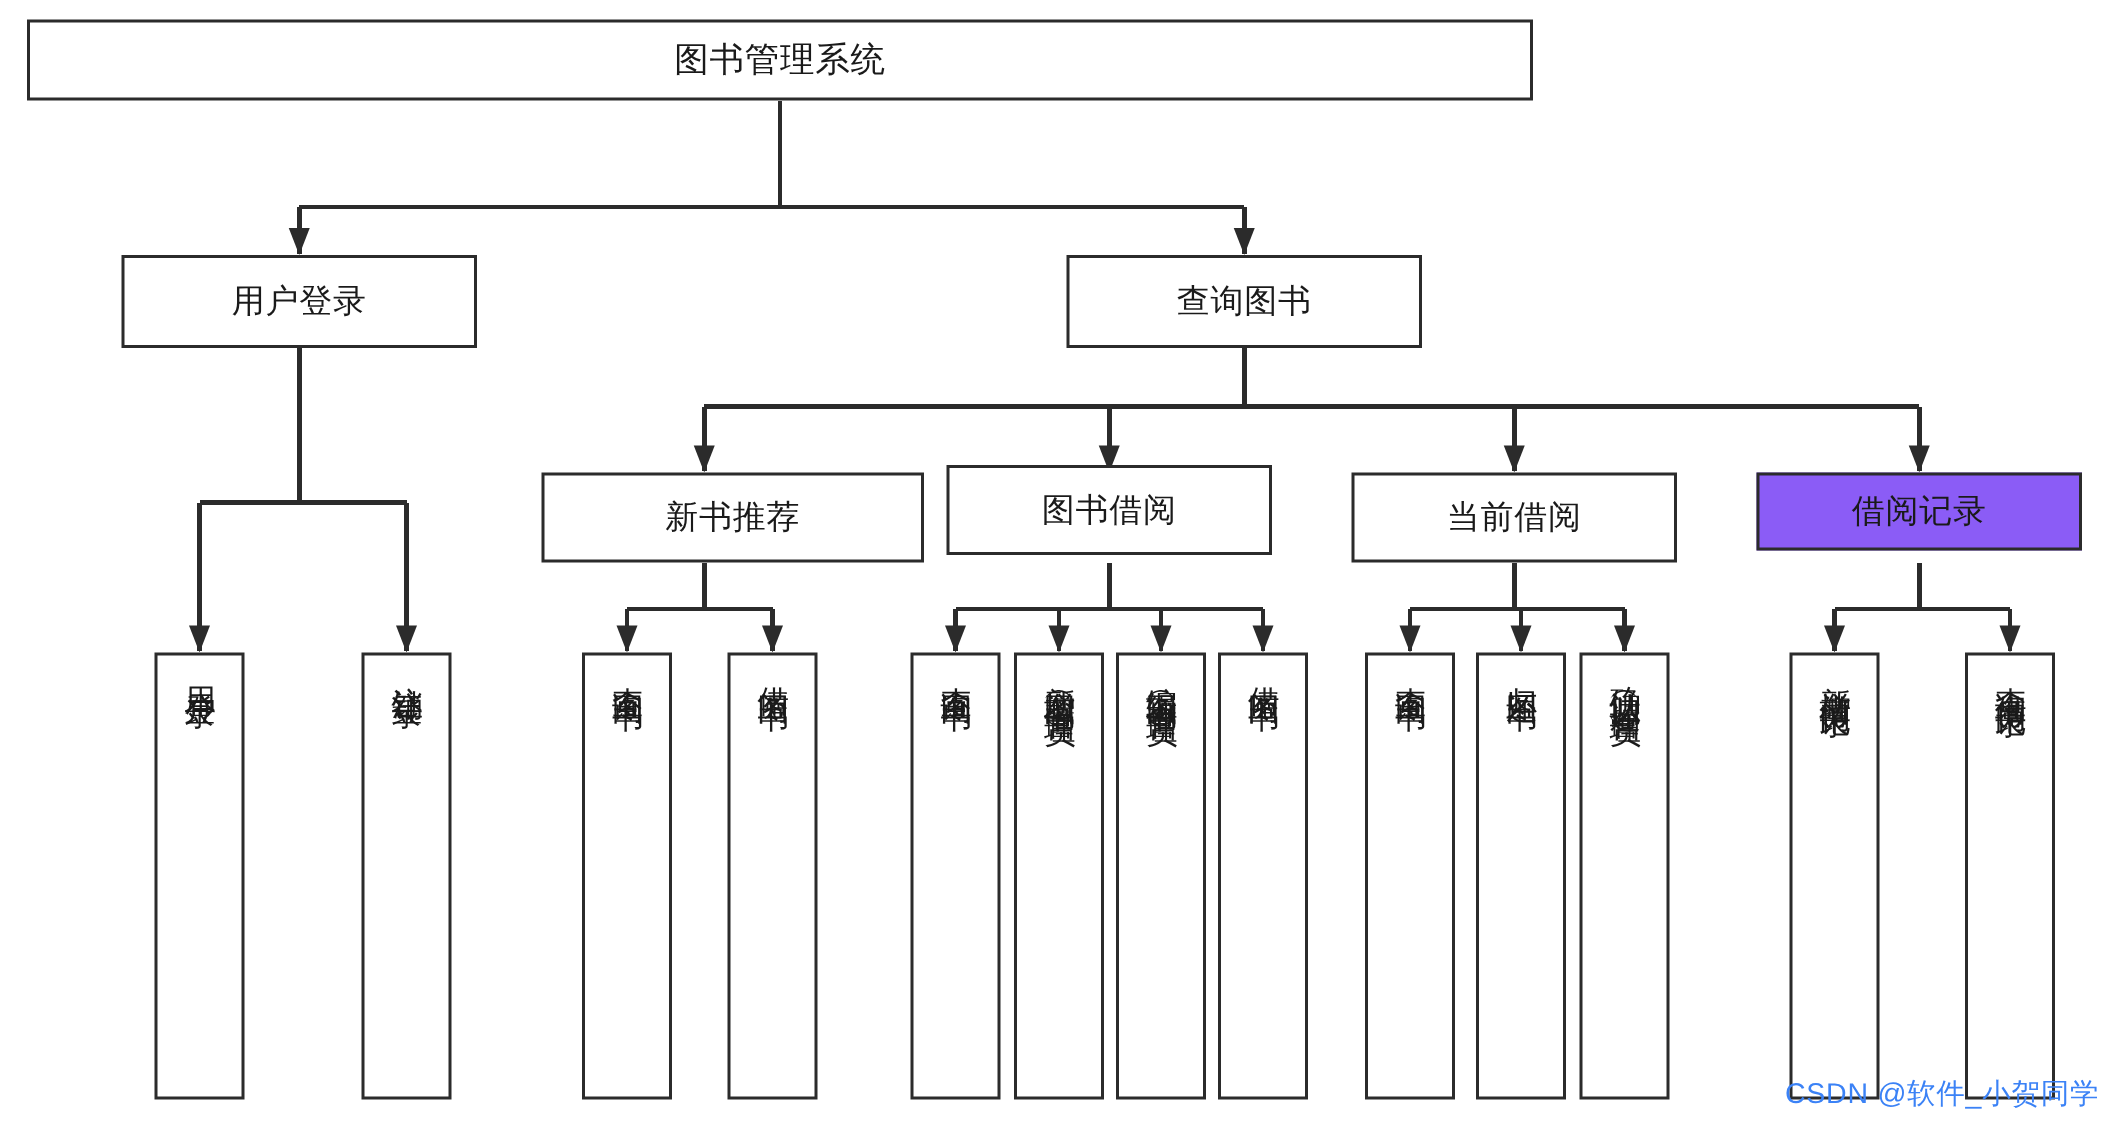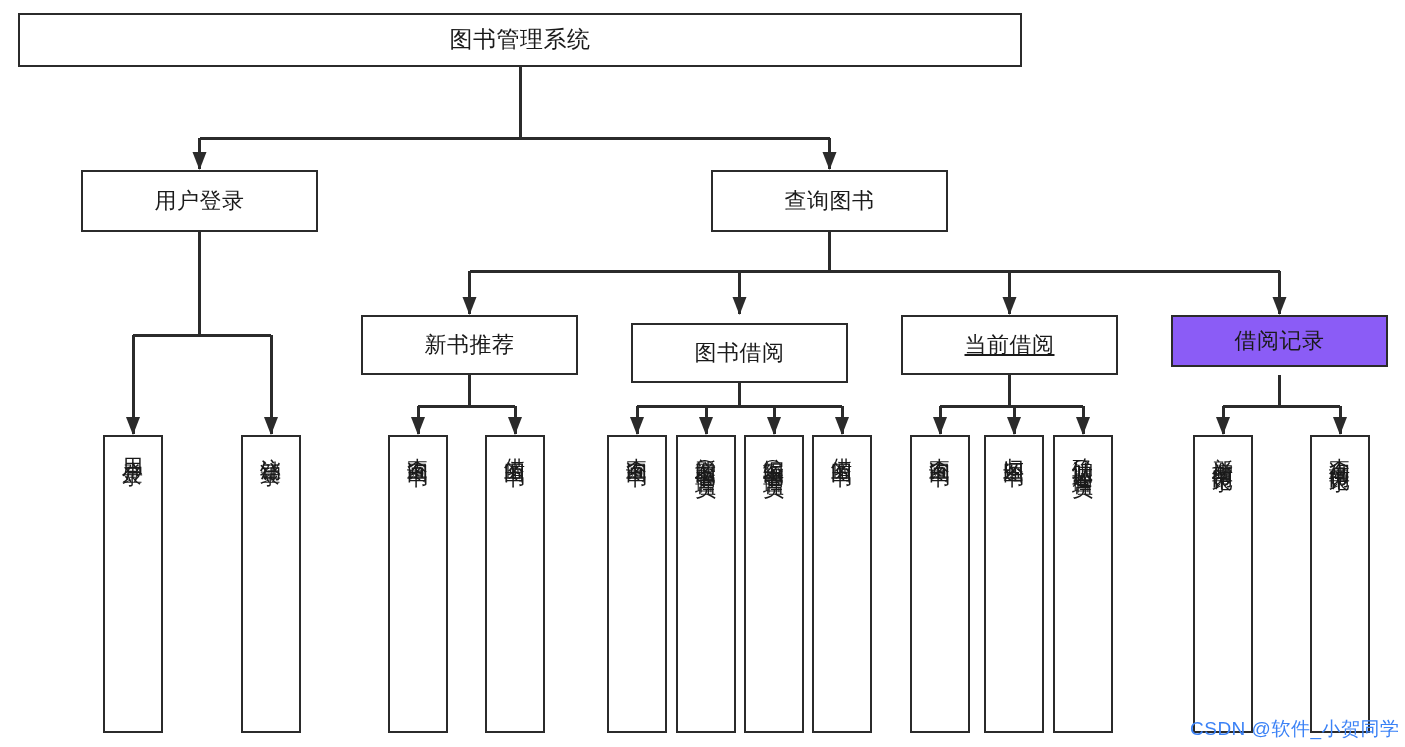--- a/index.html
+++ b/index.html
@@ -141,27 +141,27 @@
   <div id="nodes">
       <div class="node h root" style="left: 18px; top: 13px; width: 1004px; height: 54px; border-color: rgb(43, 43, 43); background: rgb(255, 255, 255);">
         <span class="node-label">图书管理系统</span>
       </div>
       <div class="node h" style="left: 81px; top: 170px; width: 237px; height: 62px; border-color: rgb(43, 43, 43); background: rgb(255, 255, 255);">
         <span class="node-label">用户登录</span>
       </div>
       <div class="node h" style="left: 711px; top: 170px; width: 237px; height: 62px; border-color: rgb(43, 43, 43); background: rgb(255, 255, 255);">
         <span class="node-label">查询图书</span>
       </div>
-      <div class="node h" style="left: 361px; top: 315px; width: 217px; height: 60px; border-color: rgb(43, 43, 43); background: rgb(255, 255, 255);">
+      <div class="node h" style="left: 361px; top: 315px; width: 255px; height: 60px; border-color: rgb(43, 43, 43); background: rgb(255, 255, 255);">
         <span class="node-label">新书推荐</span>
       </div>
-      <div class="node h" style="left: 631px; top: 323px; width: 217px; height: 60px; border-color: rgb(43, 43, 43); background: rgb(255, 255, 255);">
+      <div class="node h" style="left: 631px; top: 310px; width: 217px; height: 60px; border-color: rgb(43, 43, 43); background: rgb(255, 255, 255);">
         <span class="node-label">图书借阅</span>
       </div>
-      <div class="node h" style="left: 901px; top: 315px; width: 217px; height: 60px; border-color: rgb(43, 43, 43); background: rgb(255, 255, 255); text-decoration: underline;">
+      <div class="node h" style="left: 901px; top: 315px; width: 217px; height: 60px; border-color: rgb(43, 43, 43); background: rgb(255, 255, 255);">
         <span class="node-label">当前借阅</span>
       </div>
       <div class="node h" style="left: 1171px; top: 315px; width: 217px; height: 52px; border-color: rgb(43, 43, 43); background: #8b5cf6;">
         <span class="node-label">借阅记录</span>
       </div>
       <div class="node v" style="left: 103px; top: 435px; width: 60px; height: 298px; border-color: rgb(43, 43, 43); background: rgb(255, 255, 255);">
         <span class="node-label">用户登录</span>
       </div>
       <div class="node v" style="left: 241px; top: 435px; width: 60px; height: 298px; border-color: rgb(43, 43, 43); background: rgb(255, 255, 255);">
         <span class="node-label">注销登录</span>

